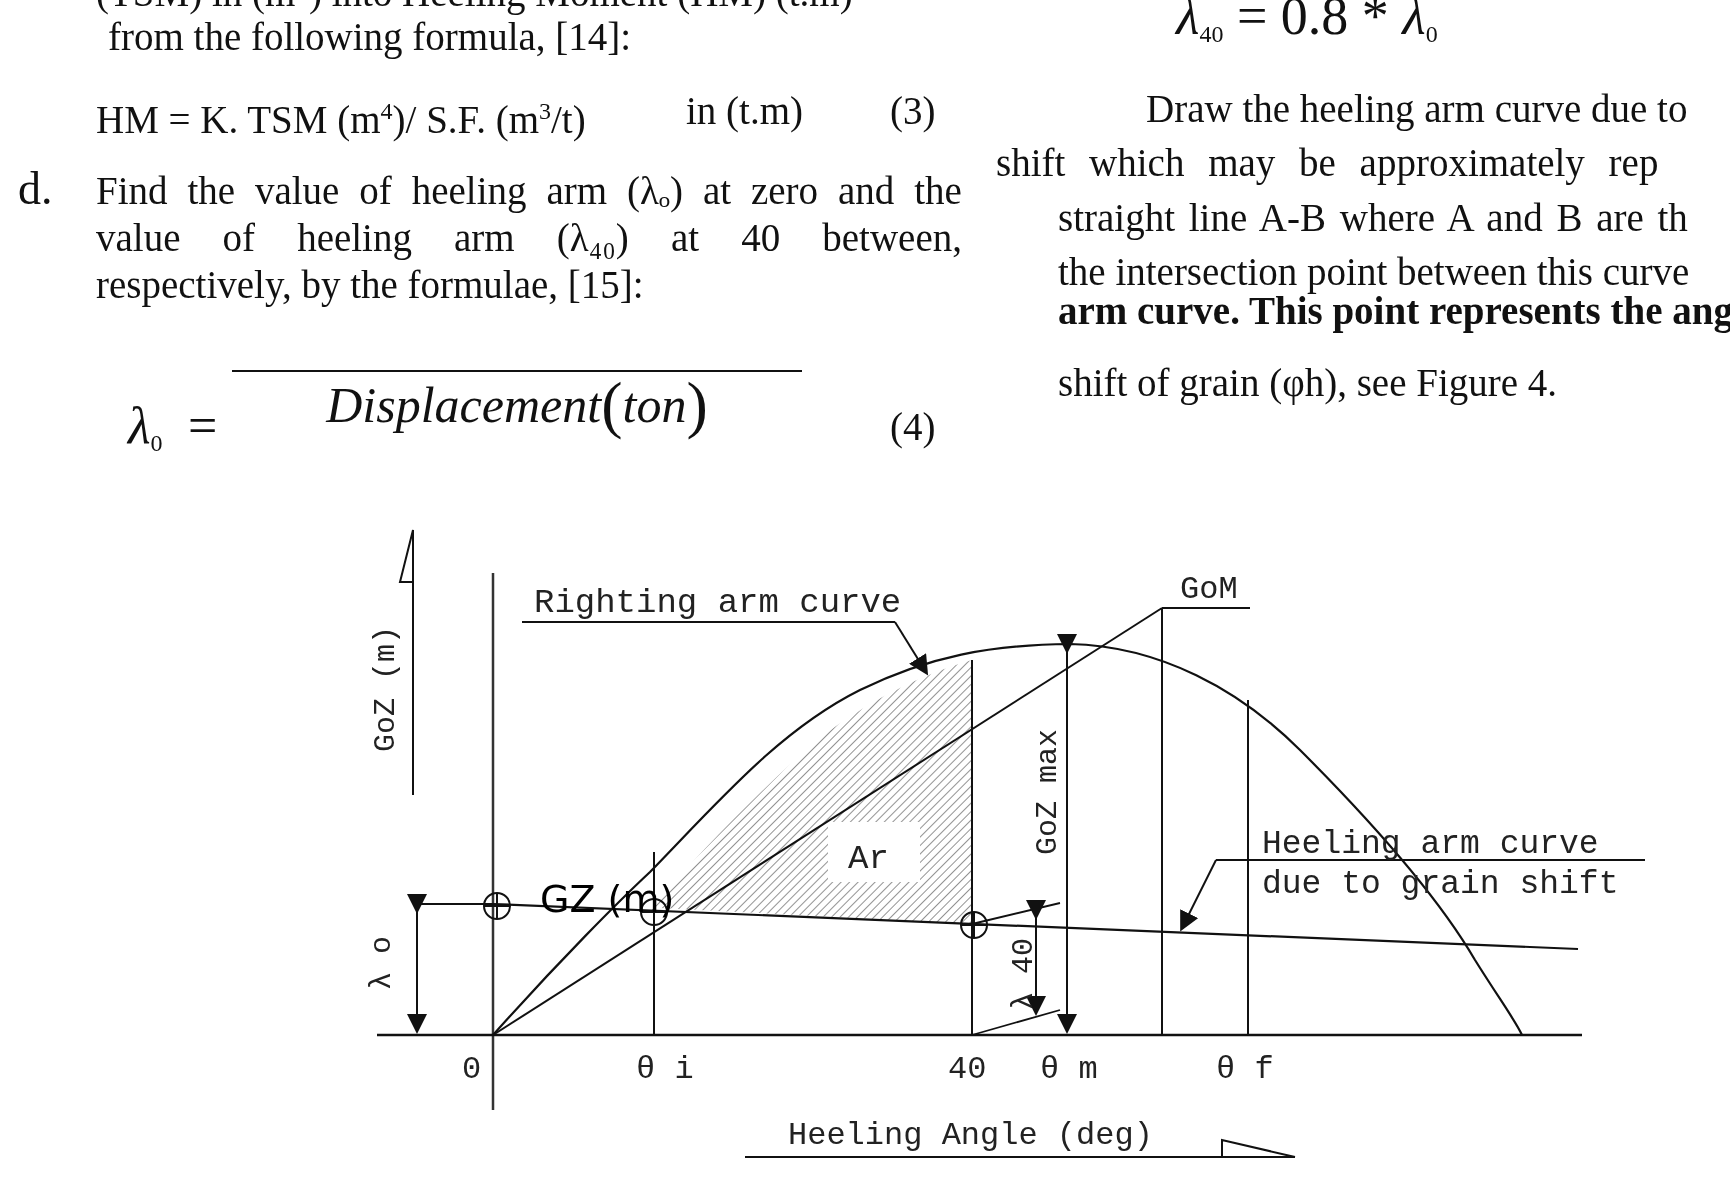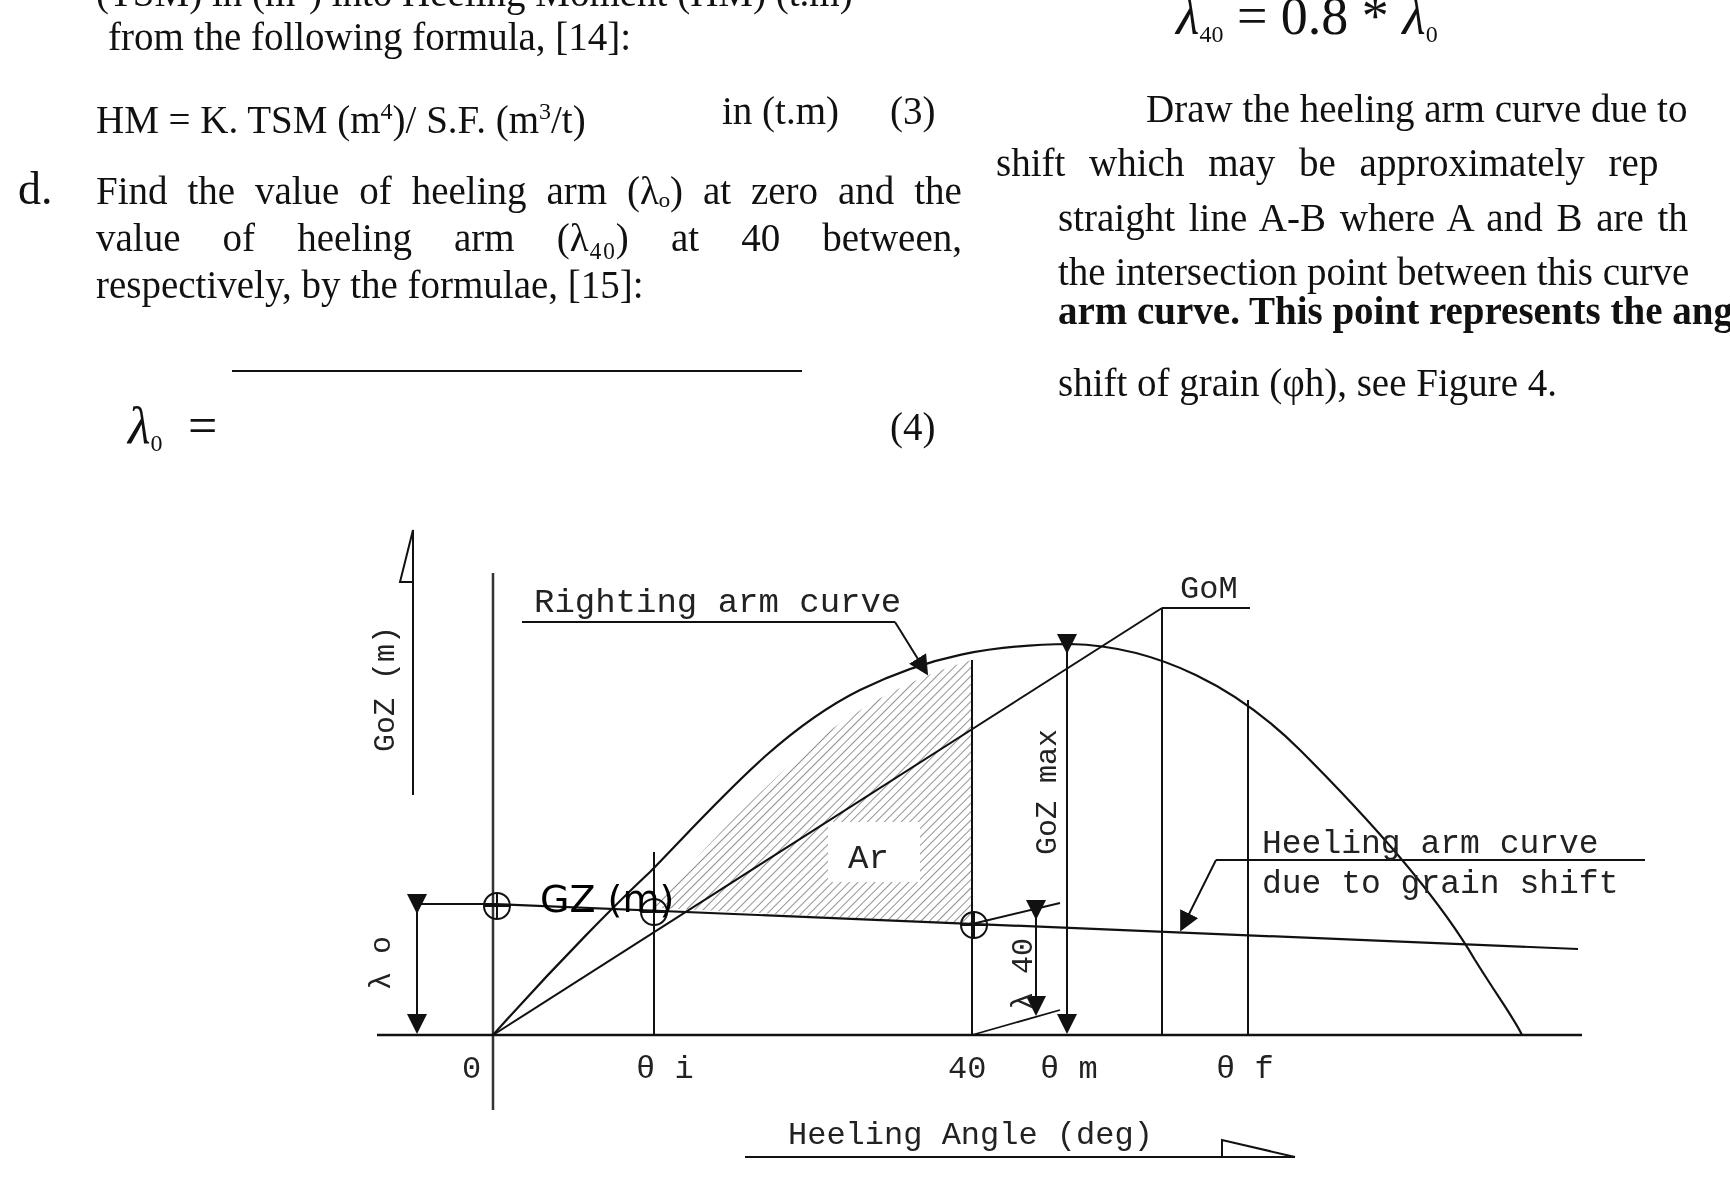--- a/index.html
+++ b/index.html
@@ -22,21 +22,21 @@
 </style>
 </head>
 <body>
 
 <div class="abs cut-top">(TSM) in (m⁴) into Heeling Moment (HM) (t.m)</div>
 <div class="abs txt" style="left:108px; top:14px;">from the following formula, [14]:</div>
 
 <div class="abs txt" style="left:96px; top:88px;">
   <span>HM = K. TSM (m</span><span class="sup">4</span><span>)/ S.F. (m</span><span class="sup">3</span><span>/t)</span>
 </div>
-<div class="abs txt" style="left:686px; top:88px;margin-left:36px;">in (t.m)</div>
+<div class="abs txt" style="left:686px; top:88px;">in (t.m)</div>
 <div class="abs txt" style="left:890px; top:88px;">(3)</div>
 
 <div class="abs" style="left:18px; top:164px; font-size:46px; line-height:50px;">d.</div>
 <div class="abs txt just" style="left:96px; top:168px;">
   <span>Find</span>
   <span>the</span>
   <span>value</span>
   <span>of</span>
   <span>heeling</span>
   <span>arm</span>
@@ -55,20 +55,21 @@
   <span>at</span>
   <span>40</span>
   <span>between,</span>
 </div>
 <div class="abs txt" style="left:96px; top:262px;">respectively, by the formulae, [15]:</div>
 
 <div class="abs ital" style="left:128px; top:396px; font-size:52px;"><span>λ</span><span class="sub" style="font-style:normal;">0</span></div>
 <div class="abs" style="left:188px; top:396px; font-size:52px;">=</div>
 <div class="frac">
   <div class="bar"></div>
+  <div class="den"><span>Displacement</span><span class="paren">(</span><span>ton</span><span class="paren">)</span></div>
 </div>
 <div class="abs txt" style="left:890px; top:404px;">(4)</div>
 
 <div class="abs" style="left:1176px; top:-14px; font-size:54px; line-height:60px;">
   <span class="ital">λ</span><span class="sub">40</span>
   <span>= 0.8 * </span><span class="ital">λ</span><span class="sub">0</span>
 </div>
 
 <div class="abs txt" style="left:1146px; top:86px;">Draw the heeling arm curve due to</div>
 <div class="abs txt" style="left:996px; top:140px; word-spacing:14px;">shift which may be approximately rep</div>

